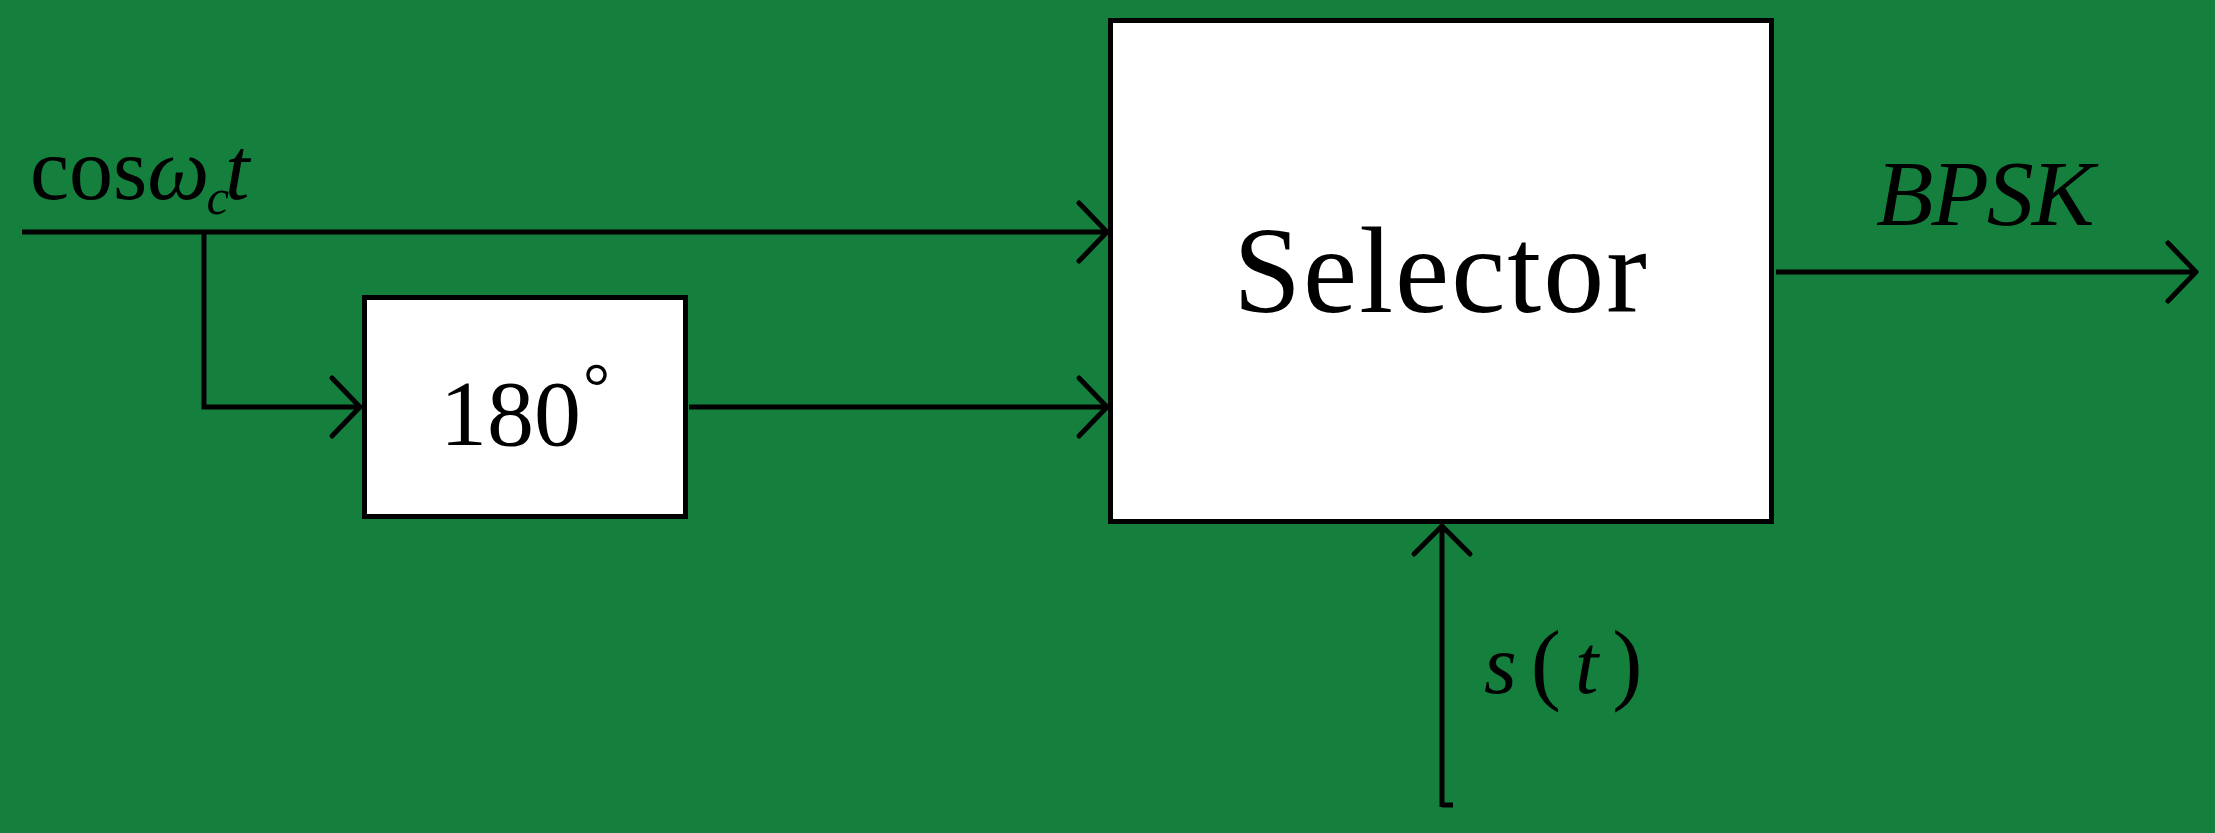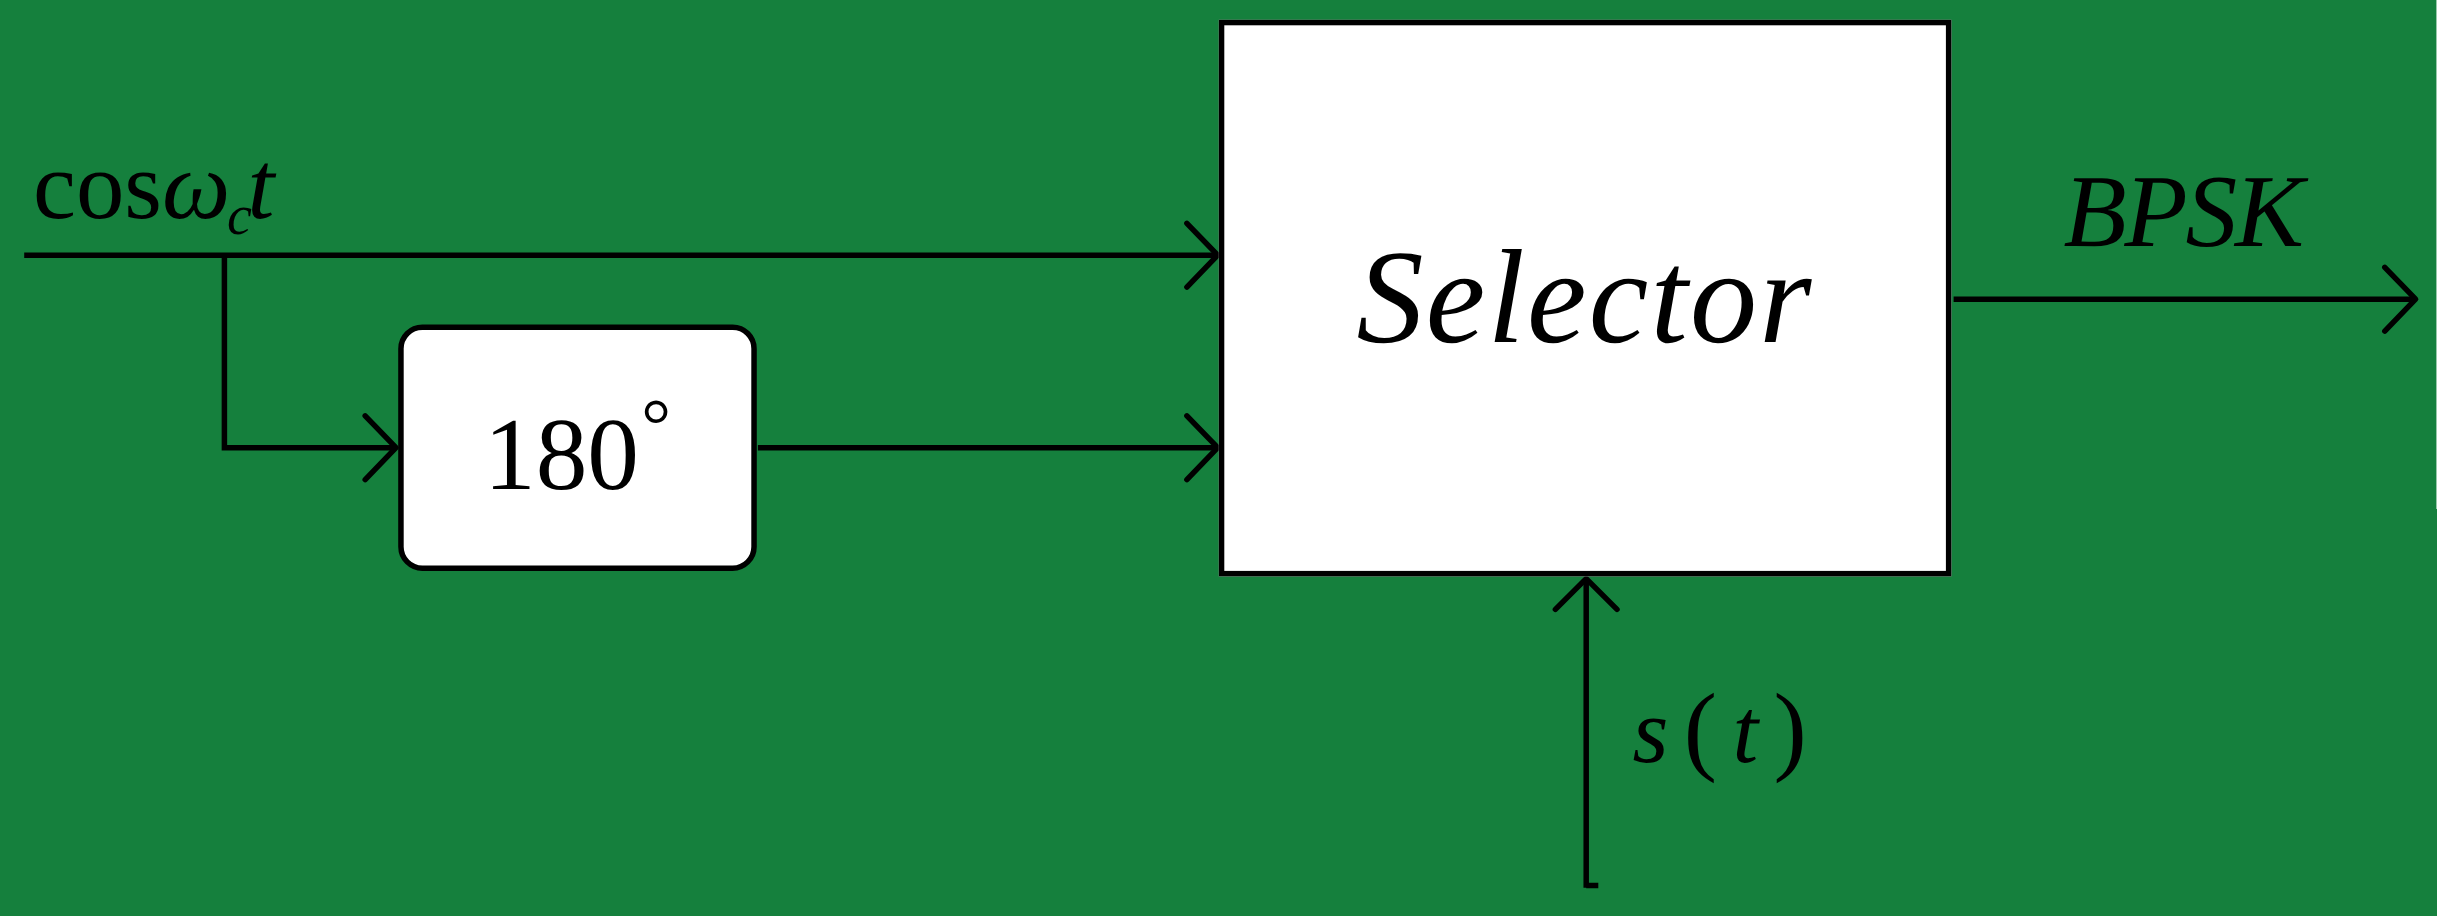--- a/index.html
+++ b/index.html
@@ -41,30 +41,28 @@
     align-items: center;
     justify-content: center;
     line-height: 1;
   }
   .box-phase {
     left: 362px;
     top: 295px;
     width: 326px;
     height: 224px;
     font-size: 94px;
-    border-radius: 22px;
   }
   .box-selector {
     left: 1108px;
     top: 18px;
     width: 666px;
     height: 506px;
     font-size: 122px;
     letter-spacing: 2px;
-    font-style: italic;
   }
   .degree {
     display: inline-block;
     font-size: 0.72em;
     vertical-align: 0.52em;
     margin-left: 2px;
   }
   .label {
     position: absolute;
     line-height: 1;

